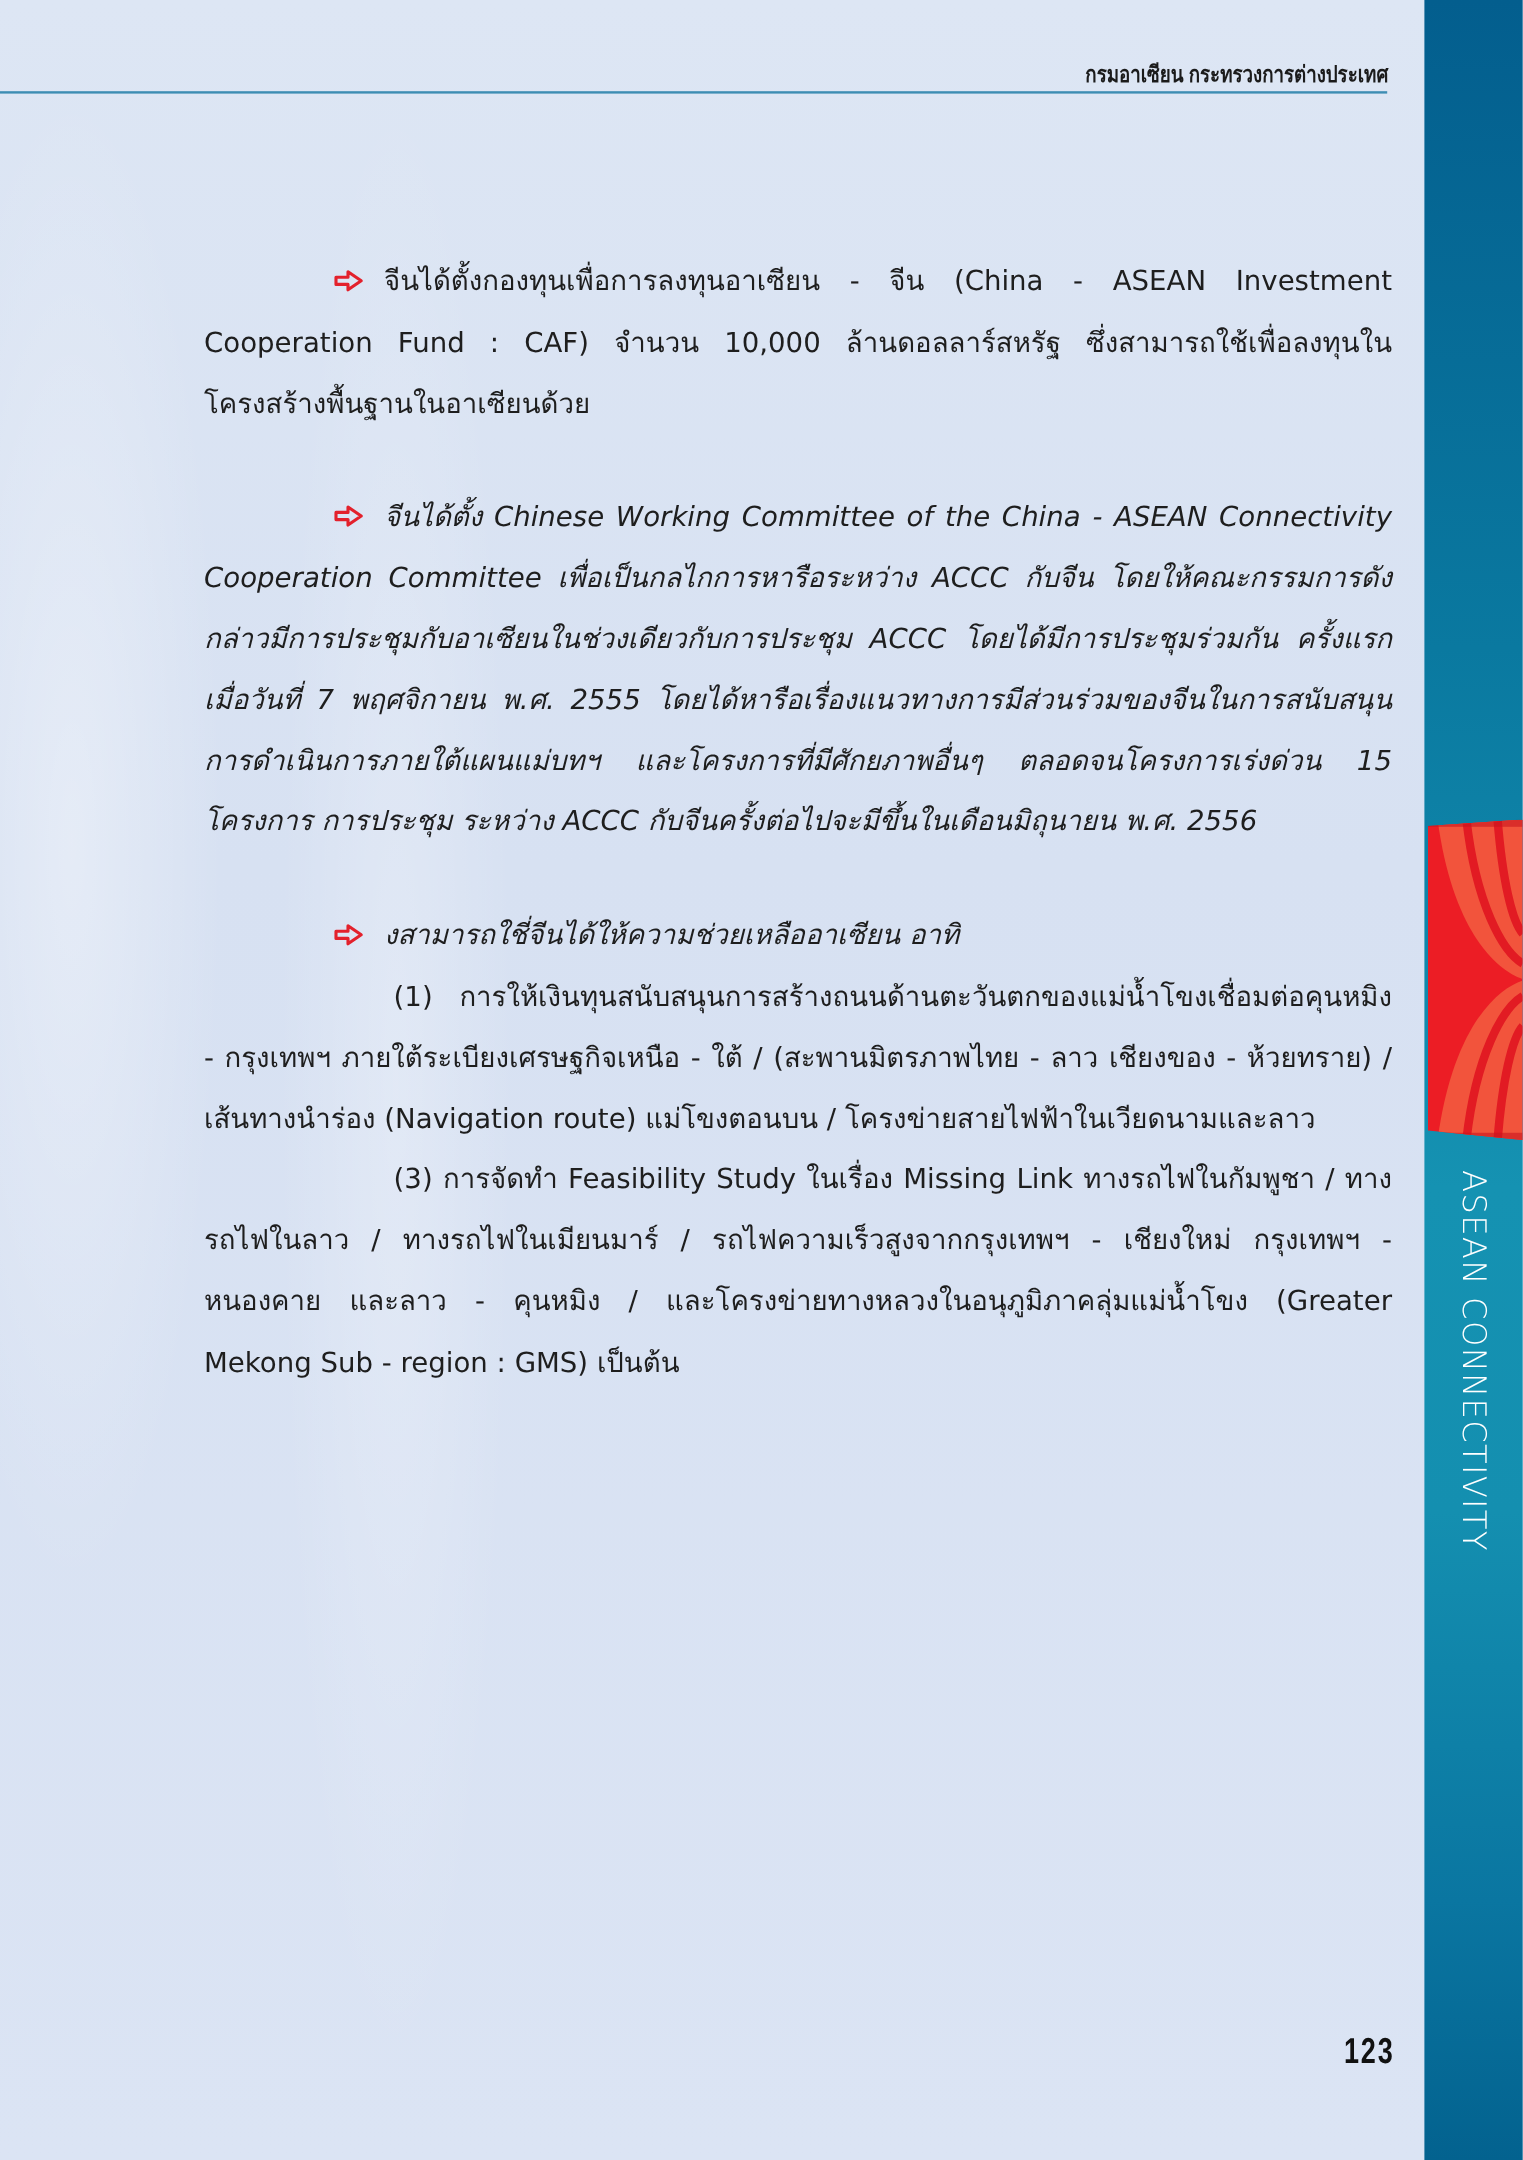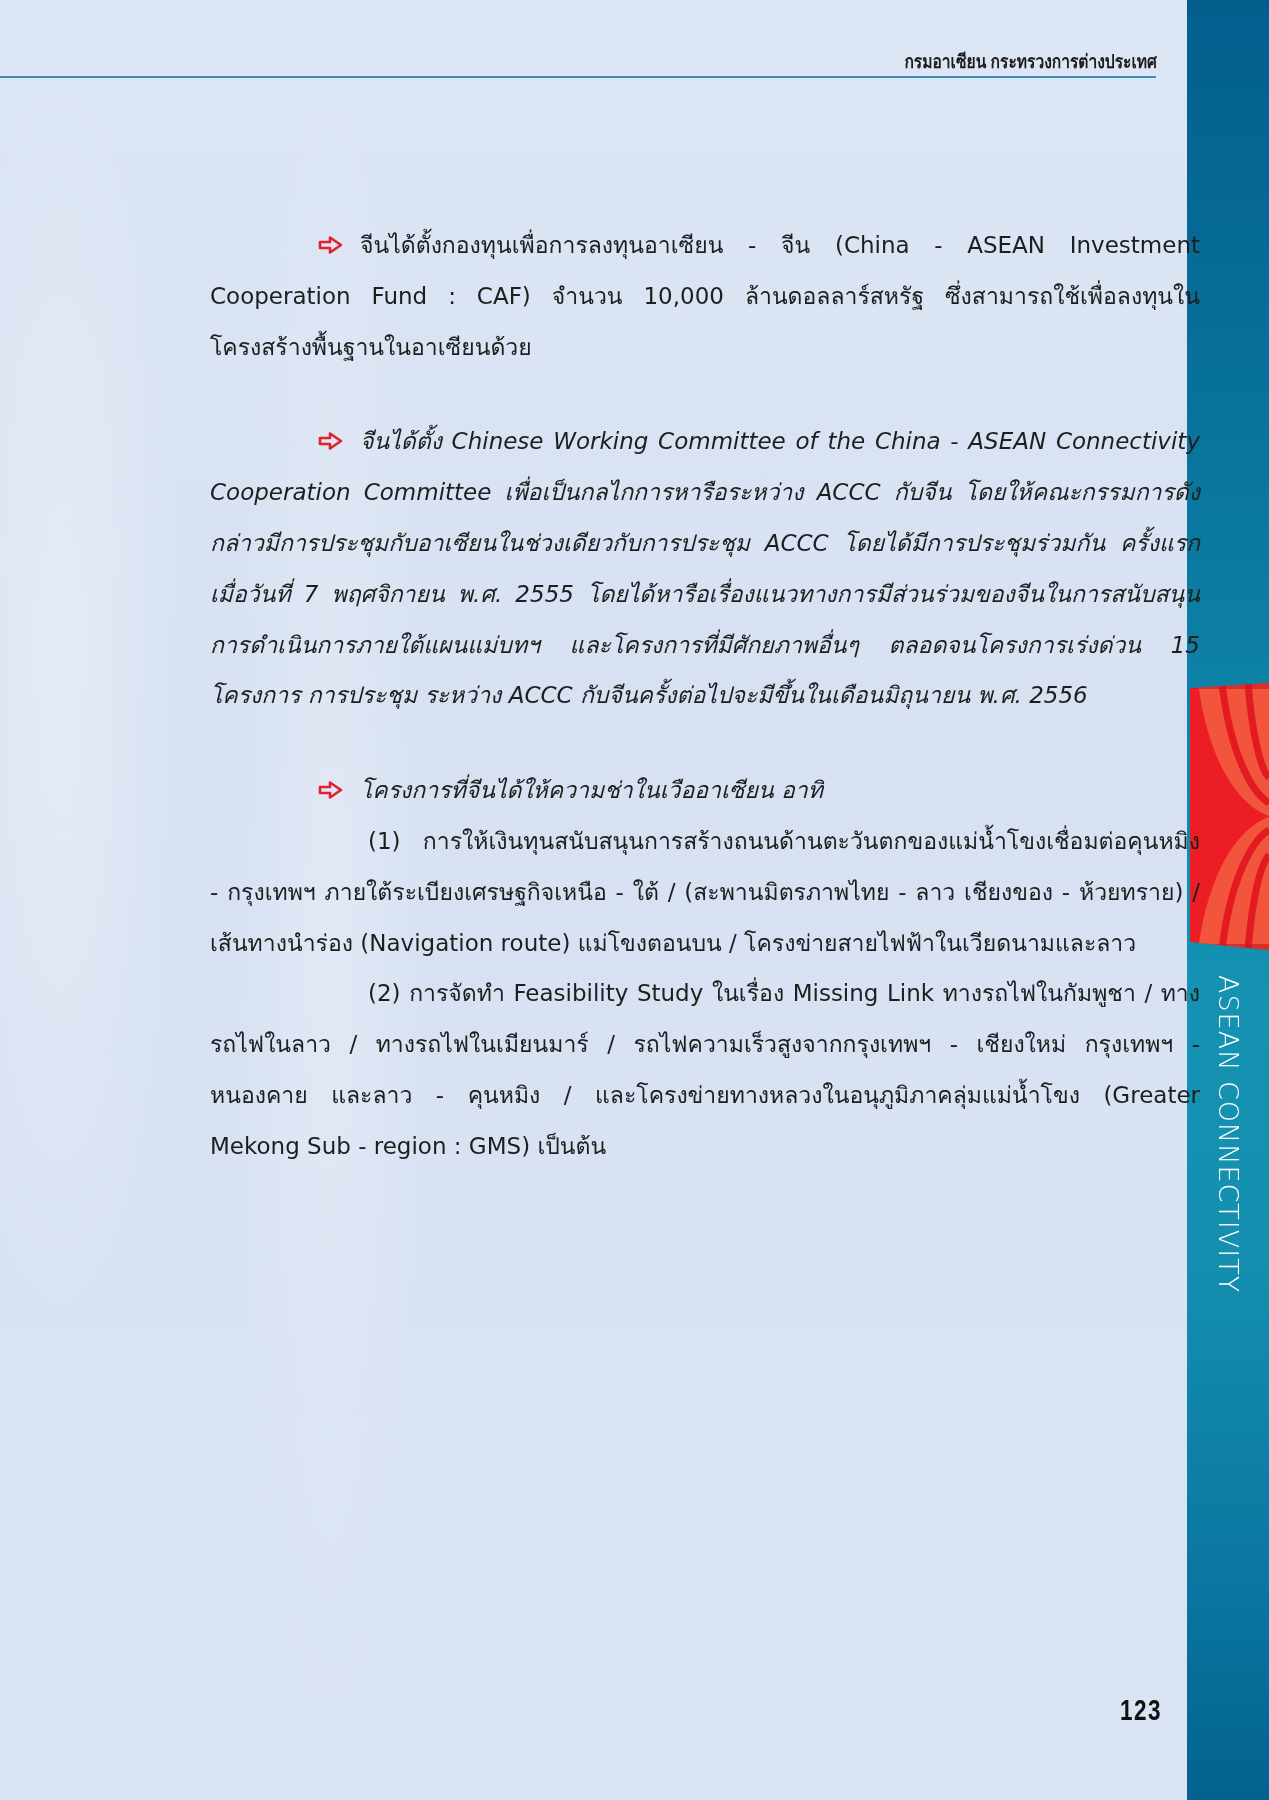--- a/index.html
+++ b/index.html
@@ -36,23 +36,23 @@
   }
   .sidebar-band svg { position: absolute; left: 0; top: 0; }
   .sidebar-text {
     position: absolute; left: 1228px; top: 975px;
     writing-mode: vertical-rl;
     font-family: "DejaVu Sans", sans-serif; font-size: 27px; font-weight: 300;
     color: #ffffff; letter-spacing: 1px; transform: translateX(-50%);
     white-space: nowrap;
   }
   .content {
-    position: absolute; left: 170px; top: 220px; width: 990px;
+    position: absolute; left: 170px; top: 210px; width: 990px;
     font-family: "DejaVu Sans", sans-serif; font-size: 23px; line-height: 50.8px;
-    color: #1e1e1e; text-align: justify; text-align-last: left; margin-left: 40px;
+    color: #1e1e1e; text-align: justify; text-align-last: left;
   }
   .para { margin: 0; }
   .para.gap { margin-top: 44px; font-style: italic; }
   .bullet-line { text-indent: 108px; position: relative; }
   .arrow-icon {
     display: inline-block; width: 26px; height: 20px; vertical-align: -2px;
     margin-right: 16px; text-indent: 0;
   }
   .sub-line { text-indent: 158px; }
   .page-number {
@@ -93,25 +93,25 @@
 
   <p class="para bullet-line gap">
     <svg class="arrow-icon" viewBox="0 0 26 20">
       <path d="M2 7 H12 V2.5 L23 10 L12 17.5 V13 H2 Z" fill="none" stroke="#e3212c" stroke-width="2.6" stroke-linejoin="round"></path>
     </svg><span>จีนได้ตั้ง Chinese Working Committee of the China - ASEAN Connectivity Cooperation Committee เพื่อเป็นกลไกการหารือระหว่าง ACCC กับจีน โดยให้คณะกรรมการดังกล่าวมีการประชุมกับอาเซียนในช่วงเดียวกับการประชุม ACCC โดยได้มีการประชุมร่วมกัน ครั้งแรกเมื่อวันที่ 7 พฤศจิกายน พ.ศ. 2555 โดยได้หารือเรื่องแนวทางการมีส่วนร่วมของจีนในการสนับสนุนการดำเนินการภายใต้แผนแม่บทฯ และโครงการที่มีศักยภาพอื่นๆ ตลอดจนโครงการเร่งด่วน 15 โครงการ การประชุม ระหว่าง ACCC กับจีนครั้งต่อไปจะมีขึ้นในเดือนมิถุนายน พ.ศ. 2556</span>
   </p>
 
   <p class="para bullet-line gap">
     <svg class="arrow-icon" viewBox="0 0 26 20">
       <path d="M2 7 H12 V2.5 L23 10 L12 17.5 V13 H2 Z" fill="none" stroke="#e3212c" stroke-width="2.6" stroke-linejoin="round"></path>
-    </svg><span>โครงการที่จีนได้ให้ความช่าในเวืออาเซียน อาทิ</span>
+    </svg><span>งสามารถใชี่จีนได้ให้ความช่วยเหลืออาเซียน อาทิ</span>
   </p>
 
   <p class="para sub-line">
     <span>(1)   การให้เงินทุนสนับสนุนการสร้างถนนด้านตะวันตกของแม่น้ำโขงเชื่อมต่อคุนหมิง - กรุงเทพฯ ภายใต้ระเบียงเศรษฐกิจเหนือ - ใต้ / (สะพานมิตรภาพไทย - ลาว เชียงของ - ห้วยทราย) / เส้นทางนำร่อง (Navigation route) แม่โขงตอนบน / โครงข่ายสายไฟฟ้าในเวียดนามและลาว</span>
   </p>
 
   <p class="para sub-line">
-    <span>(2)   การจัดทำ Feasibility Study ในเรื่อง Missing Link ทางรถไฟในกัมพูชา / ทางรถไฟในลาว / ทางรถไฟในเมียนมาร์ / รถไฟความเร็วสูงจากกรุงเทพฯ - เชียงใหม่ กรุงเทพฯ - หนองคาย และลาว - คุนหมิง / และโครงข่ายทางหลวงในอนุภูมิภาคลุ่มแม่น้ำโขง (Greater Mekong Sub - region : GMS) เป็นต้น</span>
+    <span>(3)   การจัดทำ Feasibility Study ในเรื่อง Missing Link ทางรถไฟในกัมพูชา / ทางรถไฟในลาว / ทางรถไฟในเมียนมาร์ / รถไฟความเร็วสูงจากกรุงเทพฯ - เชียงใหม่ กรุงเทพฯ - หนองคาย และลาว - คุนหมิง / และโครงข่ายทางหลวงในอนุภูมิภาคลุ่มแม่น้ำโขง (Greater Mekong Sub - region : GMS) เป็นต้น</span>
   </p>
 </div>
 
 <div class="page-number">123</div>
 
 </body></html>

